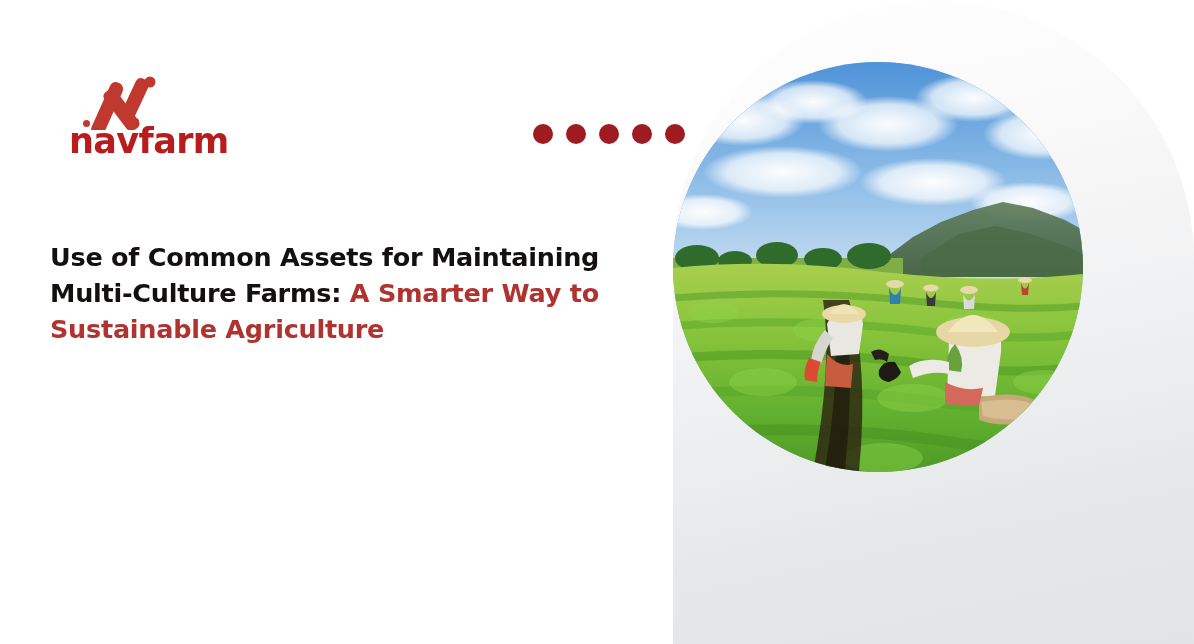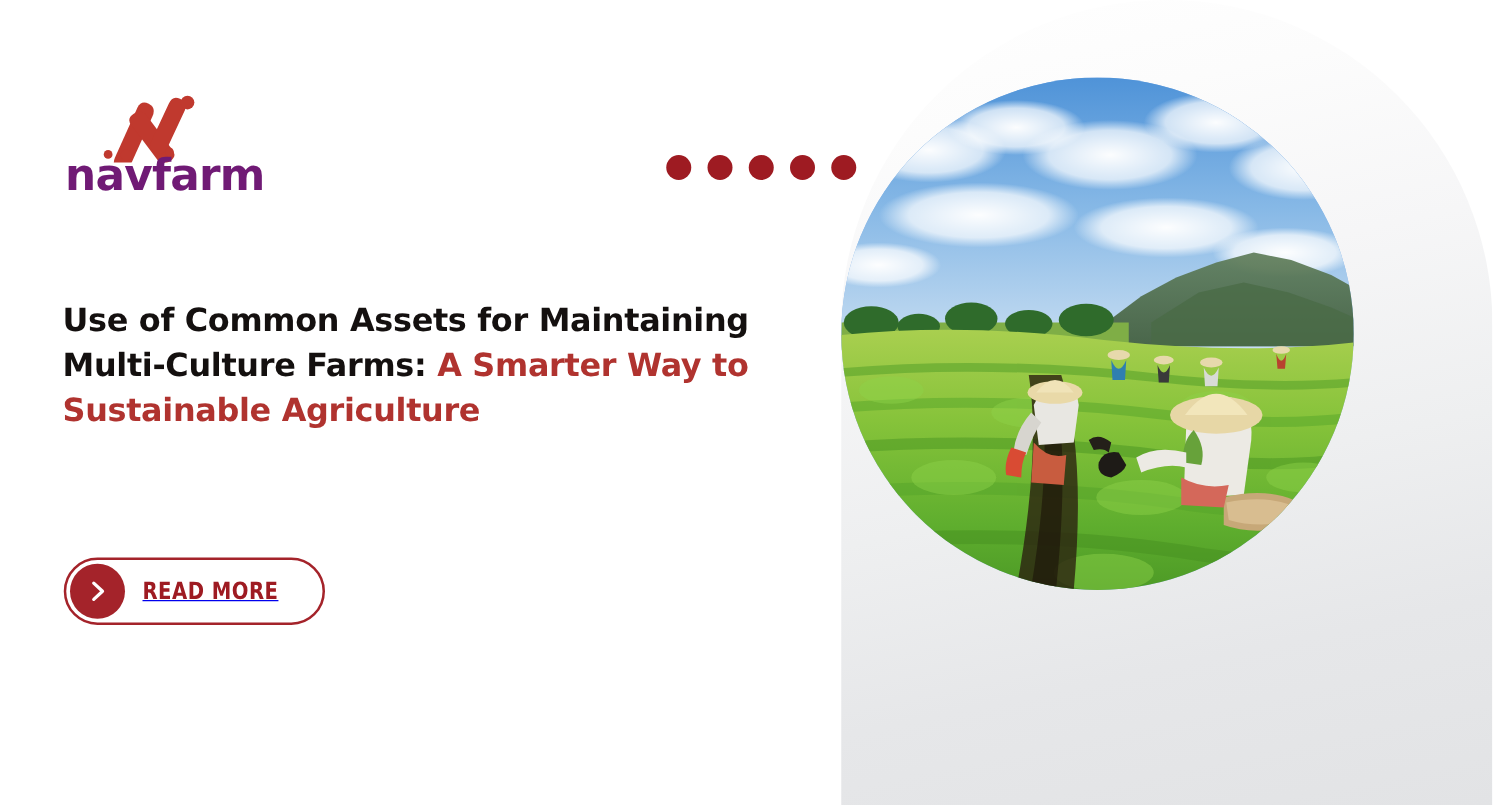--- a/index.html
+++ b/index.html
@@ -62,27 +62,27 @@
   .logo-mark {
     position: absolute;
     left: 36px;
     top: 0px;
     width: 70px;
     height: 58px;
   }
   .logo-mark svg { display: block; }
   .logo-word {
     position: absolute;
-    left: 0px;
+    left: 17px;
     top: 52px;
     font-family: "DejaVu Sans", sans-serif;
     font-size: 35px;
     font-weight: bold;
     letter-spacing: -0.6px;
-    color: #701a75;
+    color: #b91c1c;
     line-height: 1;
   }
   .logo-word-dots { position: absolute; left: 0; top: 52px; width: 180px; height: 40px; }
   .logo-word-dots i {
     position: absolute;
     display: block;
     width: 7px; height: 7px;
     border-radius: 50%;
     background: #c0392e;
   }
@@ -322,22 +322,14 @@
   <div class="dots-row">
     <span></span>
     <span></span>
     <span></span>
     <span></span>
     <span></span>
   </div>
 
   <h1 class="headline"><span>Use of Common Assets for Maintaining Multi-Culture Farms: </span><span class="accent">A Smarter Way to Sustainable Agriculture</span></h1>
 
-  <a class="read-more" href="#">
-    <span class="read-more-circle">
-      <svg width="22" height="22" viewBox="0 0 22 22" xmlns="http://www.w3.org/2000/svg">
-        <path d="M8 4.5 L15 11 L8 17.5" fill="none" stroke="#ffffff" stroke-width="2.6" stroke-linecap="round" stroke-linejoin="round"></path>
-      </svg>
-    </span>
-    <span class="read-more-label">READ MORE</span>
-  </a>
 
 </div>
 
 </body></html>

